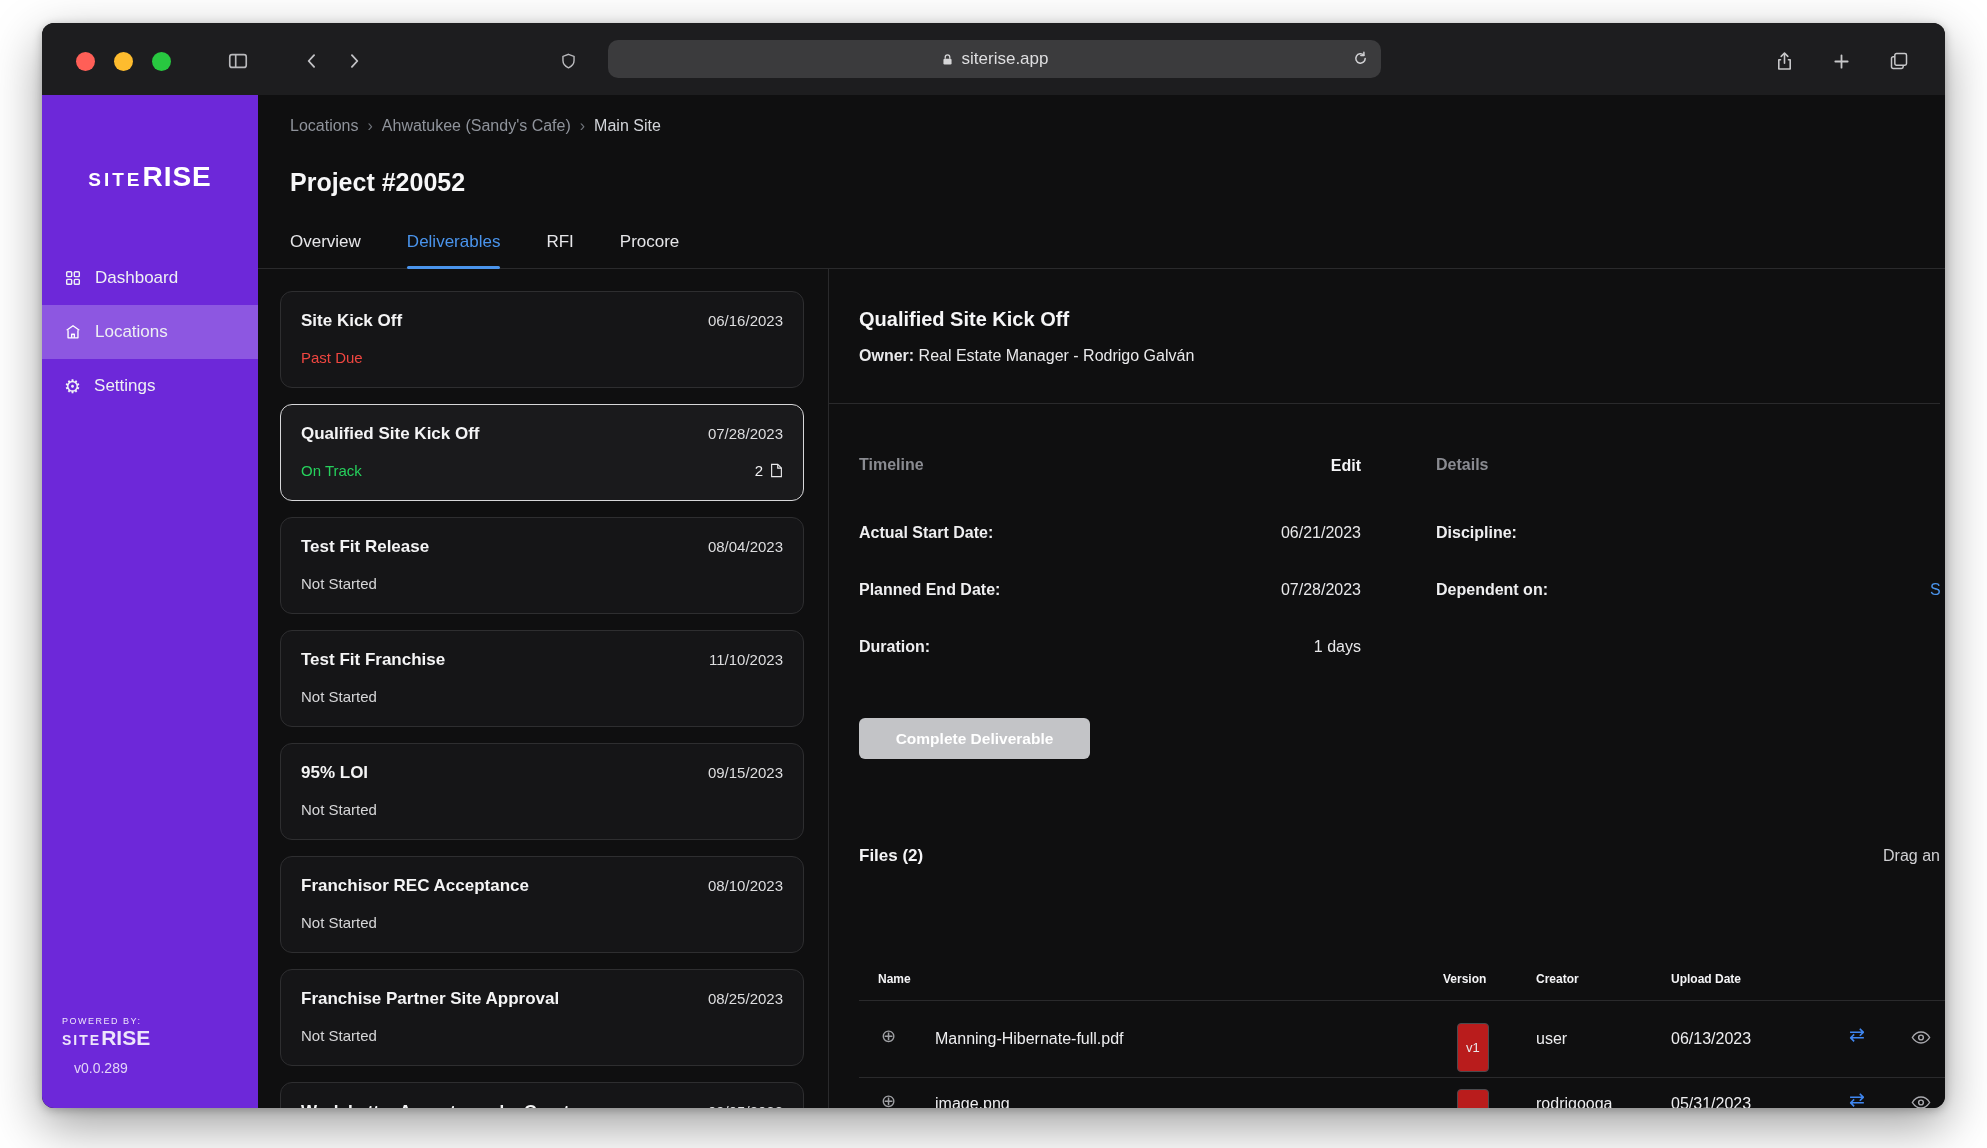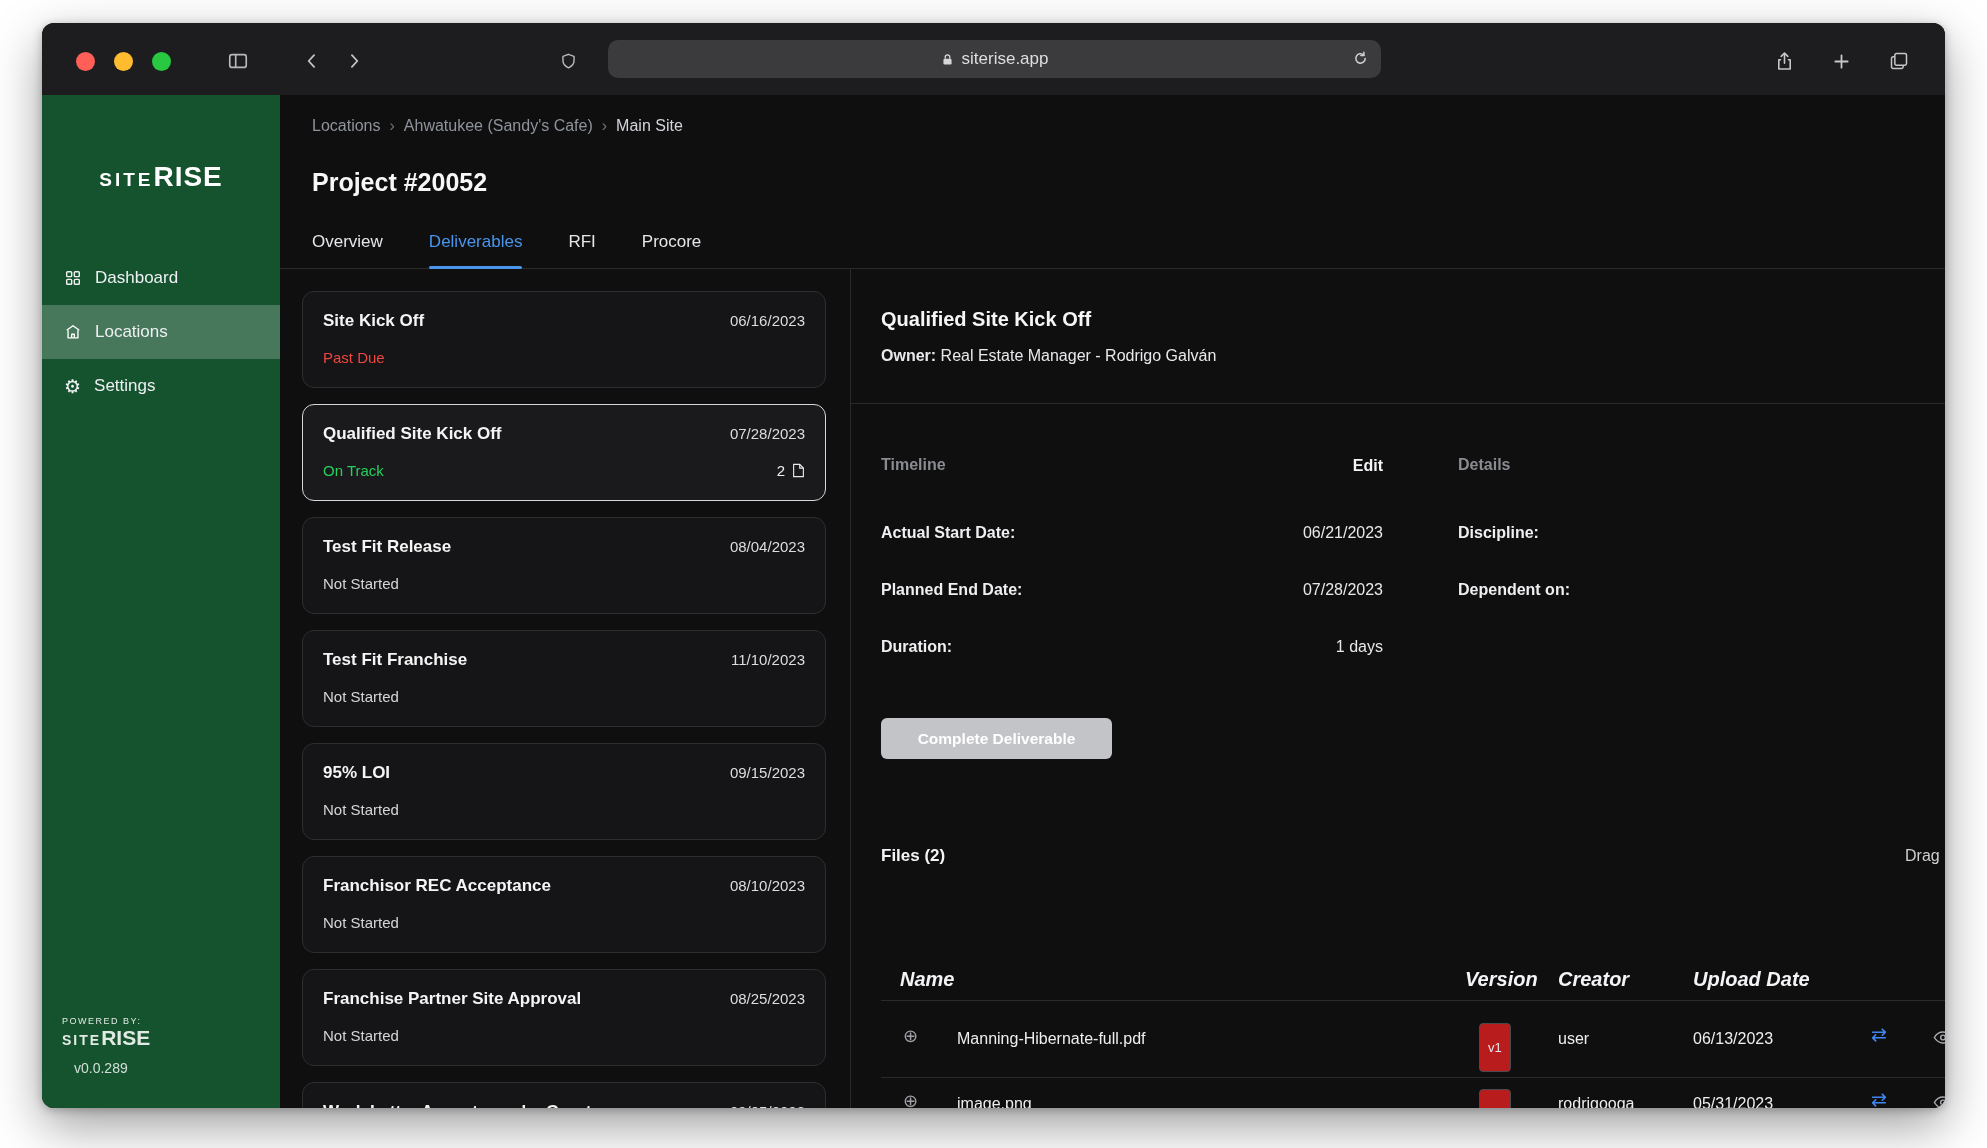--- a/index.html
+++ b/index.html
@@ -12,21 +12,21 @@
   .tl.red{ left:34px; background:#ff5f57; }
   .tl.yellow{ left:72px; background:#febc2e; }
   .tl.green{ left:110px; background:#28c840; }
   .tbicon{ position:absolute; top:26px; display:flex; align-items:center; justify-content:center; width:28px; height:24px; cursor:pointer; }
   .urlpill{ position:absolute; left:566px; top:17px; width:773px; height:38px; background:#3b3b3d; border-radius:10px; display:flex; align-items:center; justify-content:center; gap:8px; }
   .urlpill .urltext{ color:#dedee0; font-size:17px; }
   .reload{ position:absolute; right:12px; top:10px; cursor:pointer; }
 
   
   .app{ display:flex; height:calc(100% - 72px); }
-  .sidebar{ position:relative; width:238px; background:#14532d; flex:none; }
+  .sidebar{ position:relative; width:216px; background:#6d28d9; flex:none; }
   .logo{ padding-top:66px; text-align:center; color:#fff; }
   .logo .p1{ font-size:19px; font-weight:600; letter-spacing:3px; }
   .logo .p2{ font-size:28px; font-weight:700; letter-spacing:1px; }
   .nav{ margin-top:58px; }
   .nav-item{ height:54px; display:flex; align-items:center; gap:13px; padding-left:22px; color:#eef0f4; font-size:17px; cursor:pointer; }
   .nav-item.active{ background:rgba(255,255,255,0.22); }
   .gear-glyph{ font-size:19px; line-height:1; color:#f0f2f6; }
   .side-footer{ position:absolute; bottom:32px; left:20px; color:rgba(255,255,255,.88); }
   .side-footer .pb{ font-size:9px; letter-spacing:1.5px; }
   .side-footer .slogo .p1{ font-size:14px; font-weight:600; letter-spacing:2px; }
@@ -63,21 +63,21 @@
   .d-owner b{ font-weight:700; }
   .hr{ height:1px; background:#2a2a2c; left:0; width:1111px; }
   .sec-h{ font-size:16px; line-height:20px; font-weight:700; color:#8a8b91; }
   .edit-btn{ left:400px; top:188px; width:132px; text-align:right; font-size:16px; font-weight:700; color:#f4f4f6; cursor:pointer; }
   .t-label{ font-size:16px; line-height:20px; font-weight:700; color:#efeff1; }
   .t-value{ left:30px; width:502px; text-align:right; font-size:16px; line-height:20px; color:#e8e8ea; }
   .dep-link{ left:1101px; top:311px; font-size:16px; line-height:20px; color:#4a94ec; cursor:pointer; white-space:nowrap; }
   .complete-btn{ left:30px; top:449px; width:231px; height:41px; border:none; border-radius:6px; background:#c3c4c7; color:#ffffff; font-size:15.5px; font-weight:600; font-family:"Liberation Sans",sans-serif; cursor:pointer; }
   .files-h{ left:30px; top:576px; font-size:17px; line-height:22px; font-weight:700; color:#f4f4f6; }
   .drag-hint{ left:1054px; top:578px; font-size:16px; color:#cfcfd2; white-space:nowrap; cursor:pointer; }
-  .th{ top:700px; font-size:20px; line-height:20px; font-weight:700; color:#f4f4f6;font-style:italic; }
+  .th{ top:700px; font-size:12px; line-height:20px; font-weight:700; color:#f4f4f6; }
   .cell{ font-size:16px; line-height:19px; color:#eeeef0; white-space:nowrap; }
   .expand-glyph{ font-size:18px; line-height:18px; color:#9fa0a4; cursor:pointer; }
   .vbadge{ display:inline-block; border:1px solid #4a4a4e; background:#b91c1c; border-radius:4px; padding:16px 8px; font-size:13px; color:#e8e8ea; }
   .swap-glyph{ font-size:19px; line-height:19px; color:#3f86f0; cursor:pointer; }
   .eye-wrap{ cursor:pointer; }
 </style>
 </head>
 <body>
 
 <div class="window">

